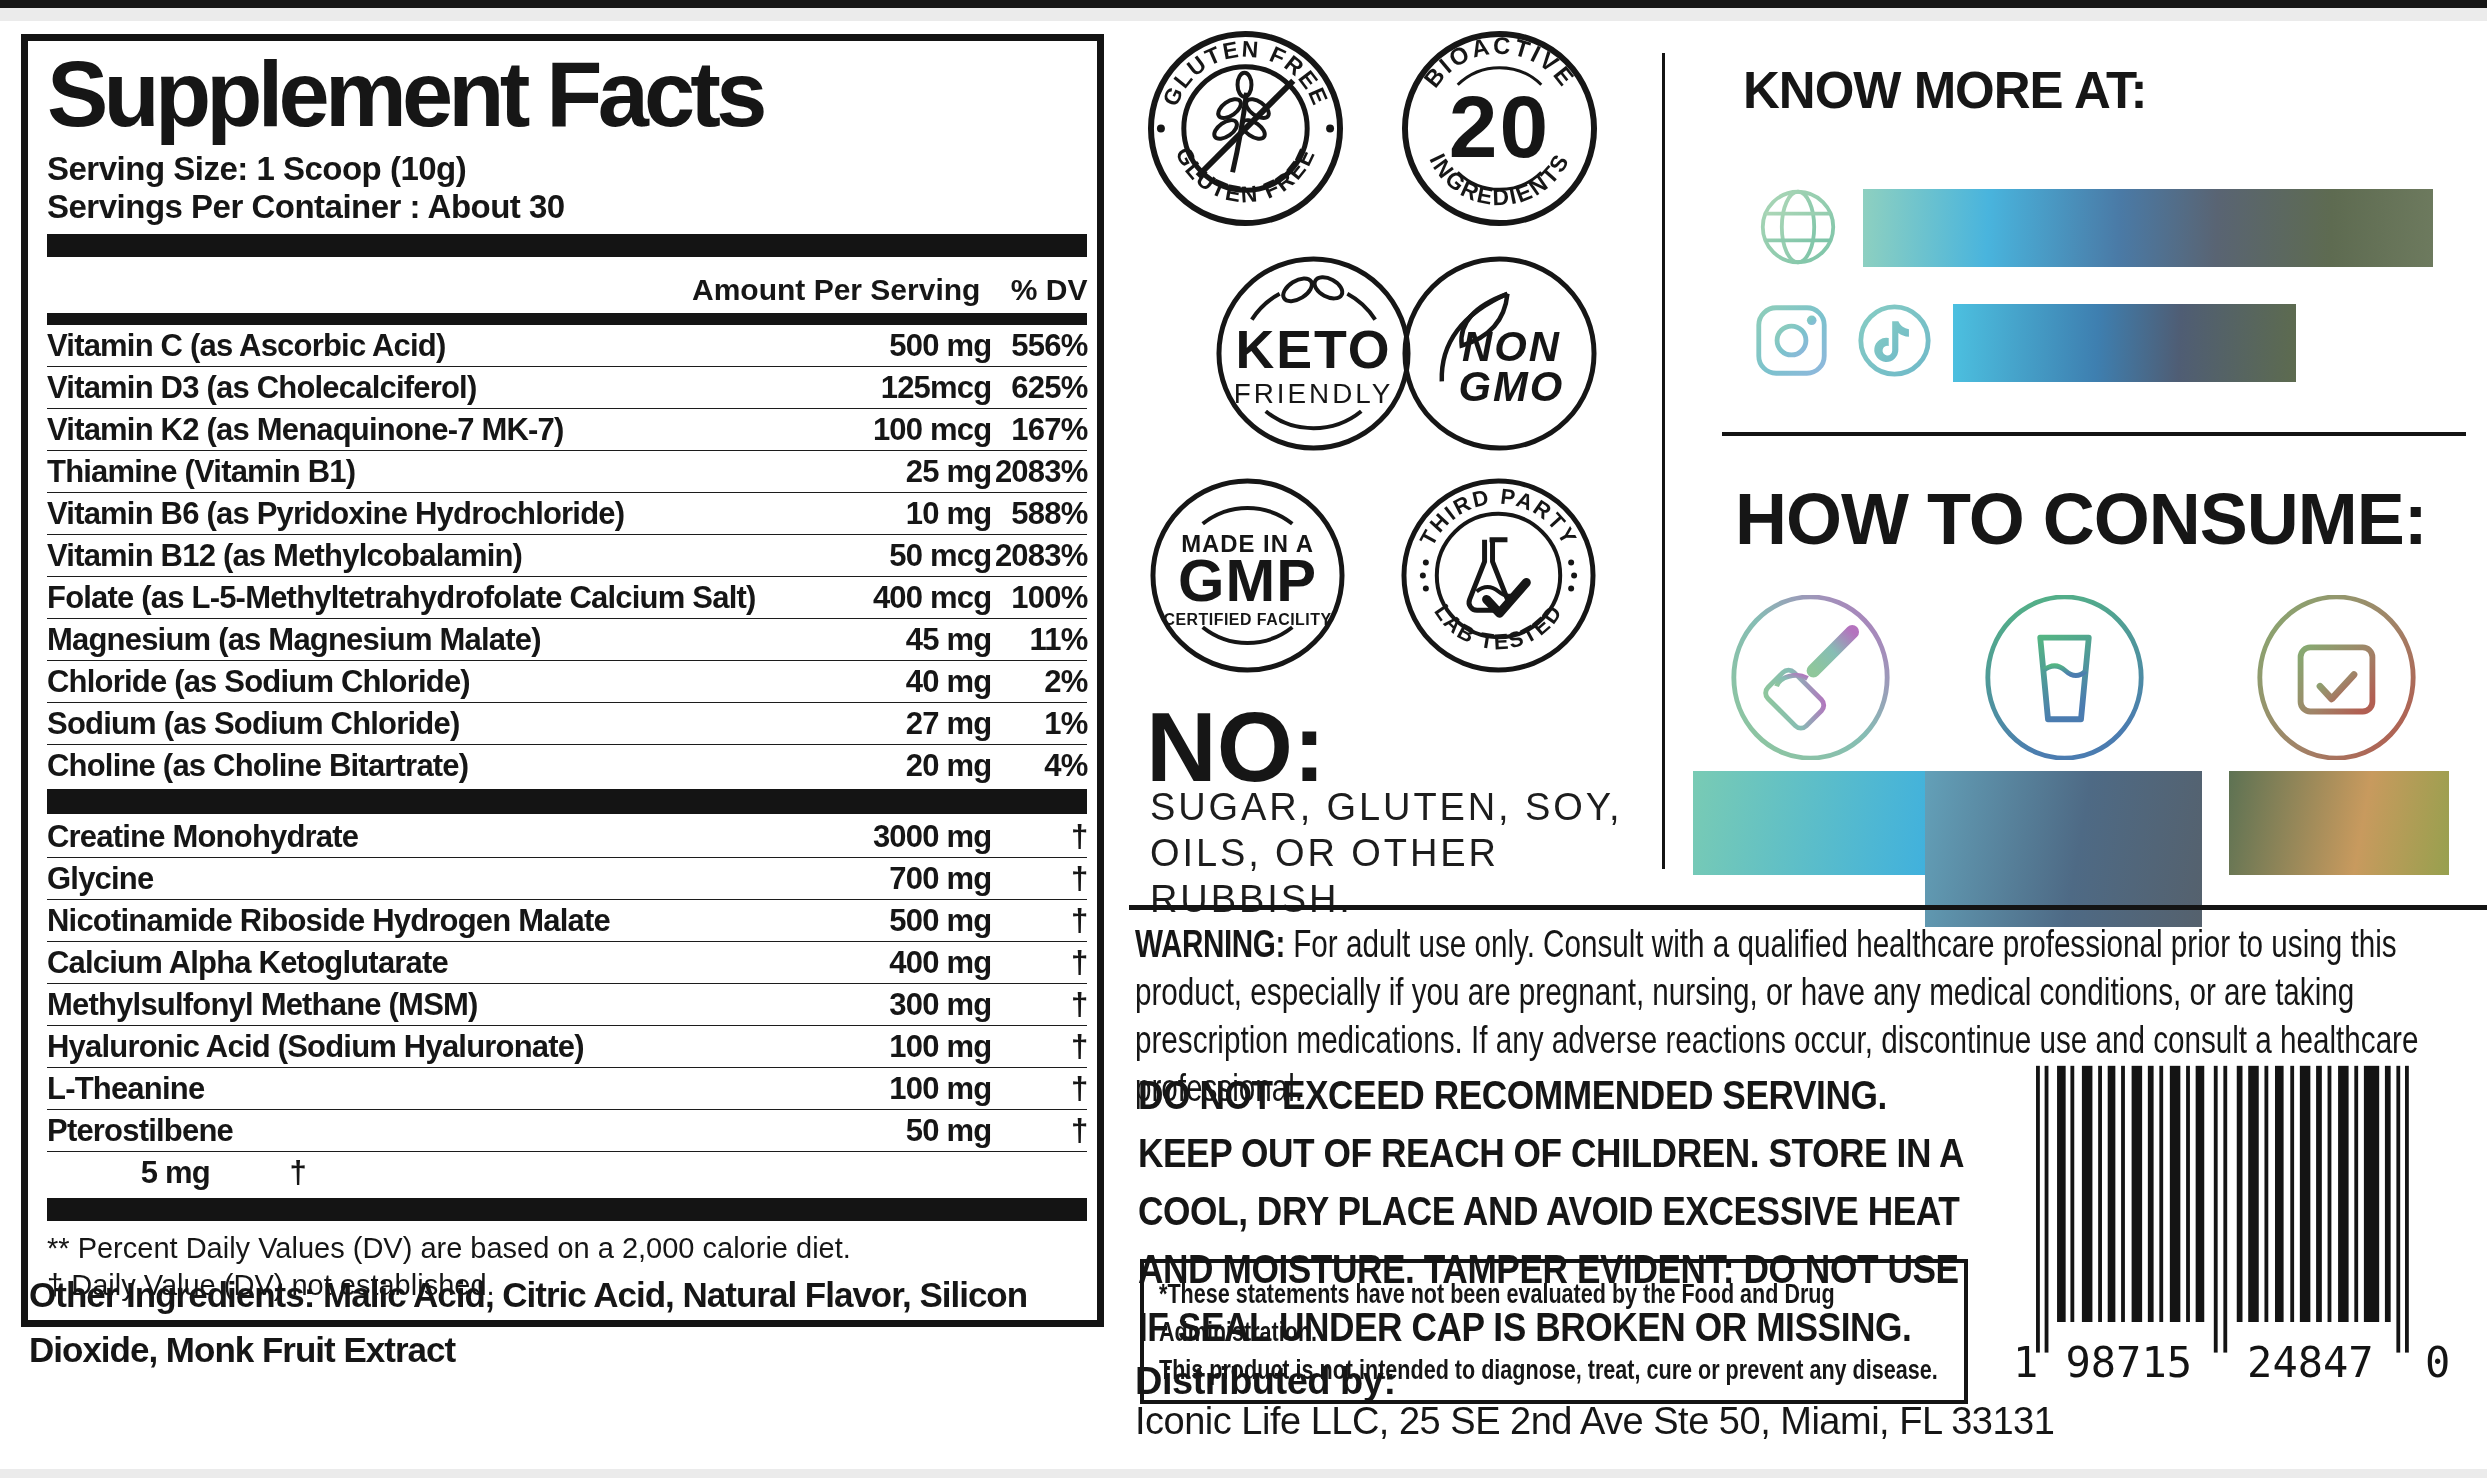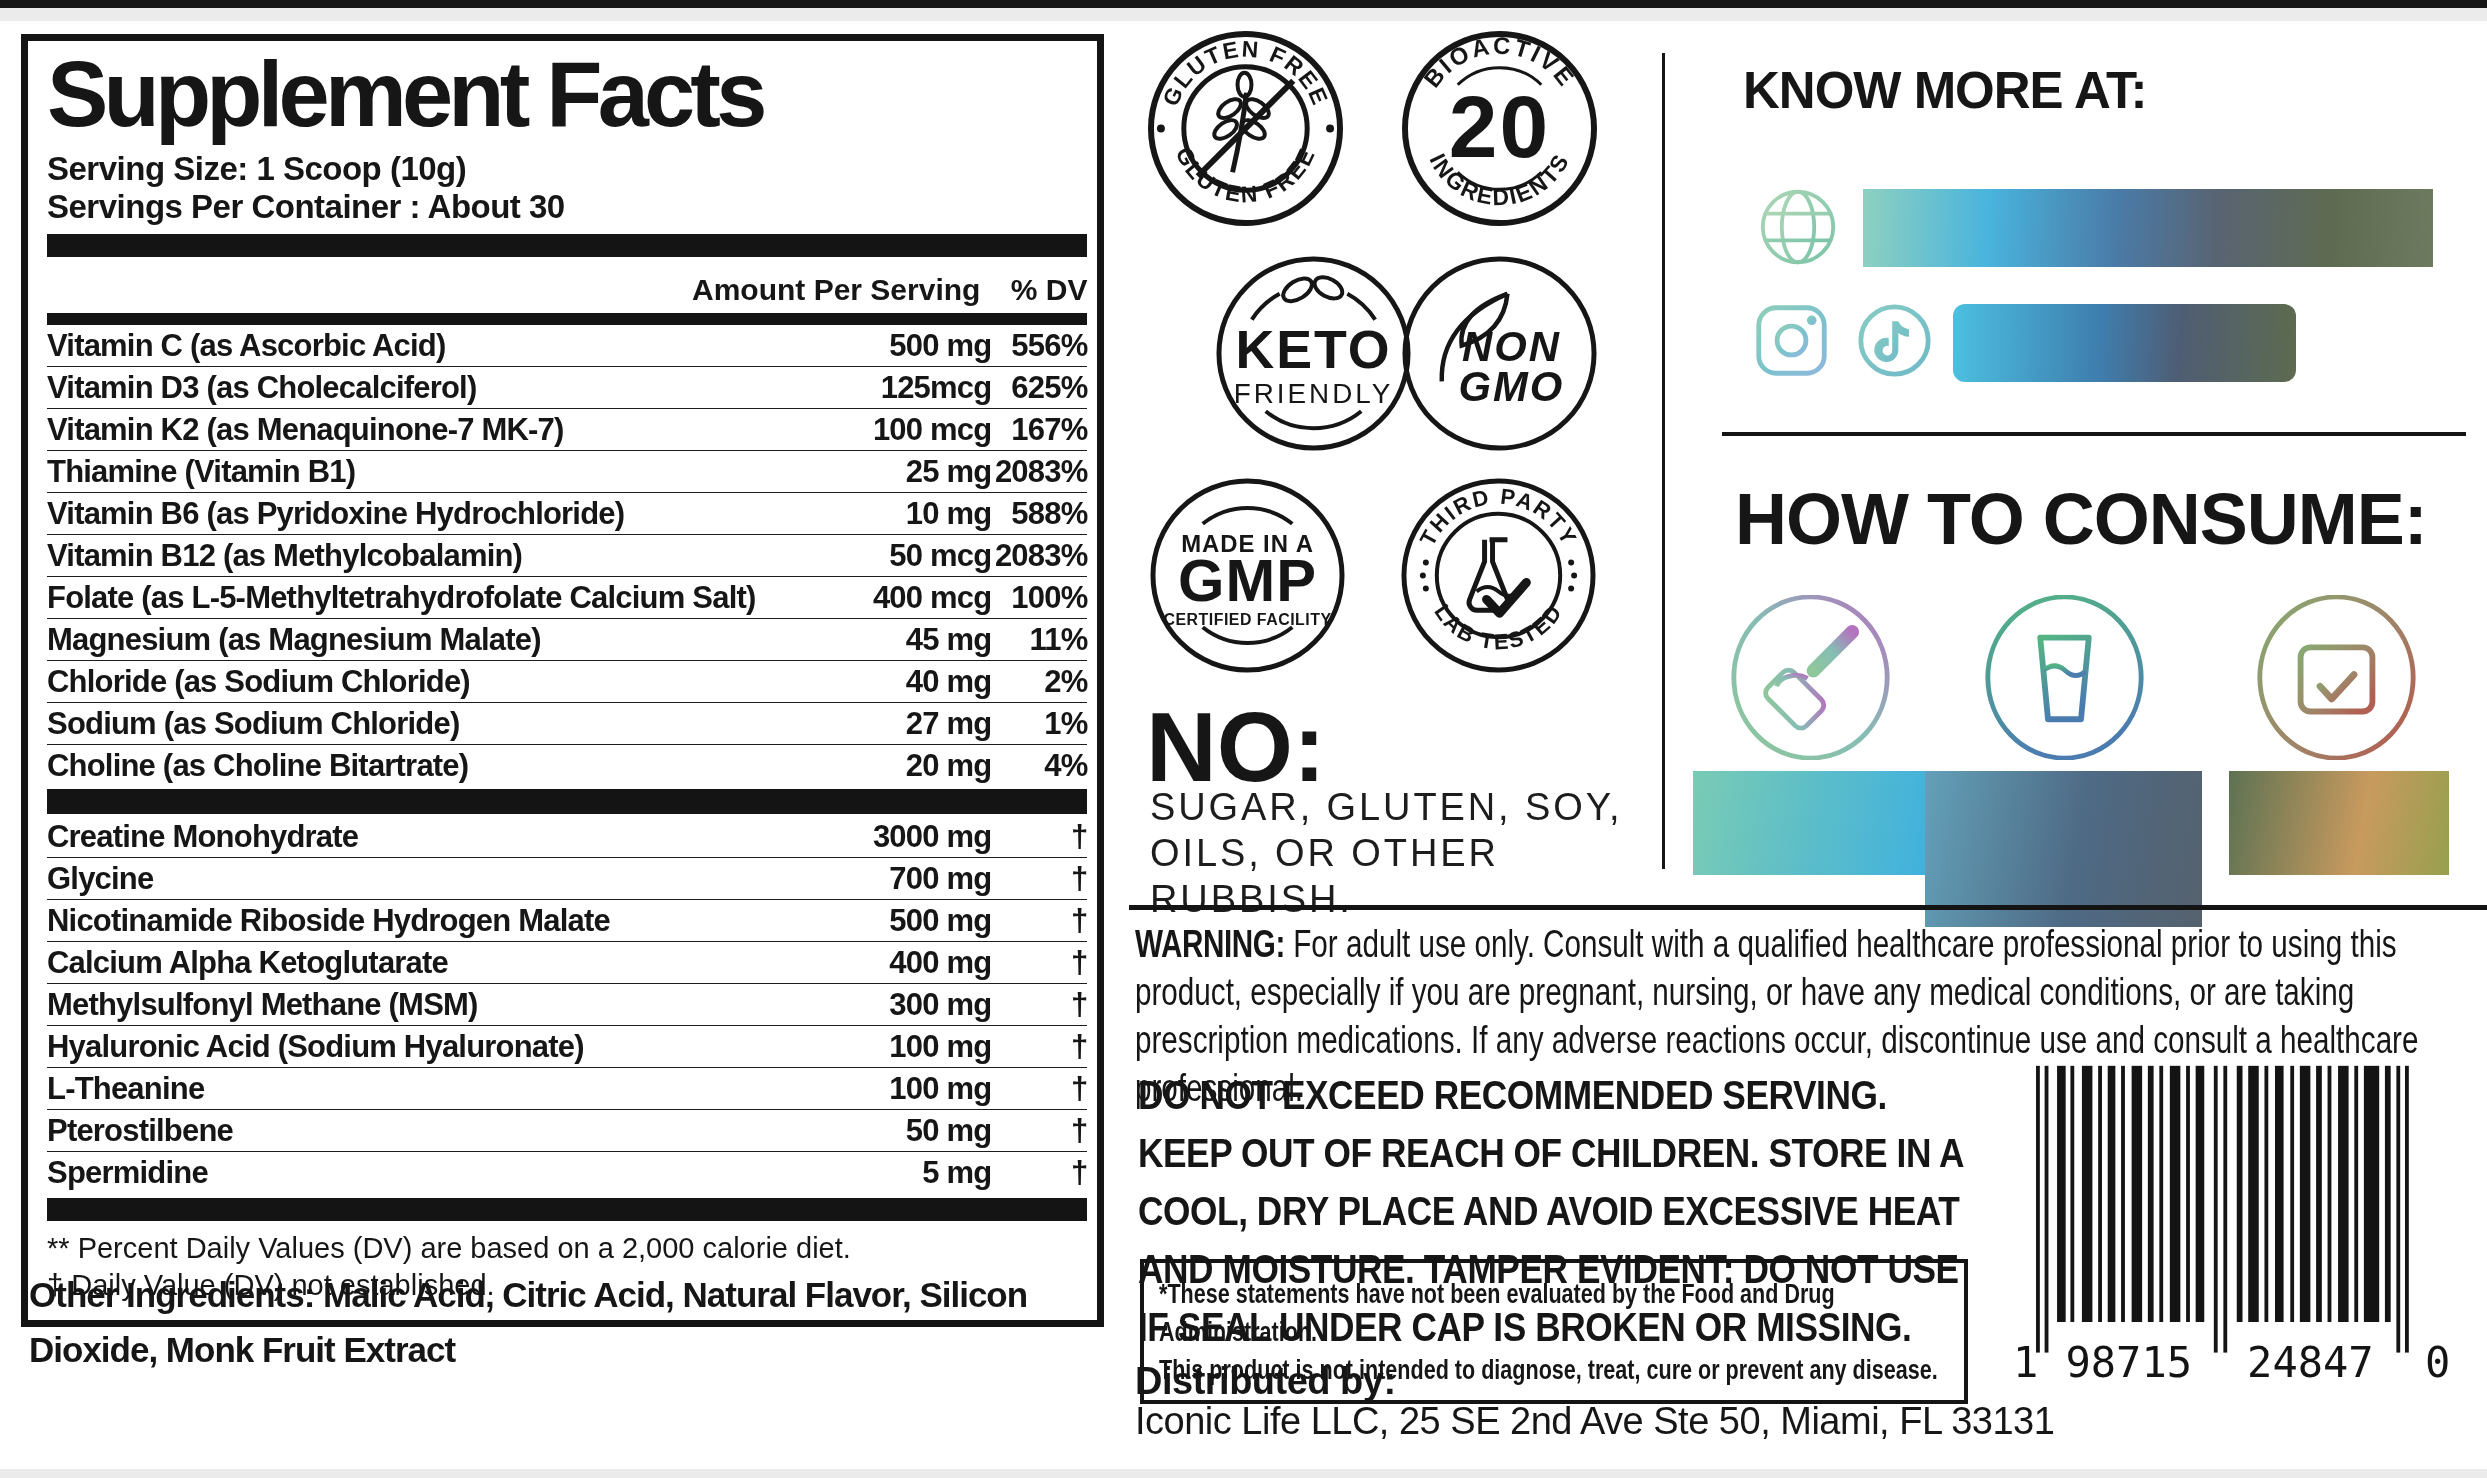--- a/index.html
+++ b/index.html
@@ -36,21 +36,21 @@
   #no-heading{left:1146px;top:691px;font-size:98px;font-weight:900;letter-spacing:0px;}
   #no-body{left:1150px;top:784px;width:550px;font-size:38px;letter-spacing:2.9px;
            line-height:46px;font-weight:500;color:#1d1d1d;}
   #v-divider{left:1662px;top:53px;width:2.9px;height:816px;background:#141414;}
   
   #know-heading{left:1743px;top:61px;font-size:51px;font-weight:800;letter-spacing:-1px;}
   .gtext{-webkit-background-clip:text;background-clip:text;color:transparent;}
   #web-text{left:1863px;top:189px;font-size:70px;font-weight:800;line-height:78px;
             background:linear-gradient(92deg,#8ed0c0 0%,#49b4dd 22%,#4a7aa6 45%,#596473 62%,#5e6b51 82%,#6d7a5e 100%);}
   #social-text{left:1953px;top:304px;font-size:59px;font-weight:800;line-height:78px;
-            background:linear-gradient(92deg,#4cc0e0 0%,#3e7fb0 42%,#4f5d74 66%,#5d6b4f 100%);border-radius:12px;}
+            background:linear-gradient(92deg,#4cc0e0 0%,#3e7fb0 42%,#4f5d74 66%,#5d6b4f 100%);}
   #right-divider{left:1722px;top:432px;width:744px;height:3.8px;background:#141414;}
   #how-heading{left:1735px;top:478px;font-size:72px;font-weight:800;letter-spacing:-1px;}
   .step-label{top:771px;text-align:center;font-size:43px;font-weight:800;line-height:52px;letter-spacing:0.5px;}
   #lbl-mix{left:1693px;width:239px;background:linear-gradient(100deg,#79cbb4 0%,#3fb0de 100%);}
   #lbl-water{left:1925px;width:277px;background:linear-gradient(100deg,#63a0b8 0%,#4e6a85 55%,#55616d 100%);}
   #lbl-daily{left:2229px;width:220px;background:linear-gradient(100deg,#5d7253 0%,#c89a5e 60%,#97a04e 100%);}
   
   #warn-divider{left:1129px;top:905px;width:1358px;height:4.8px;background:#141414;}
   #warning{left:1135px;top:920px;width:1736px;font-size:38px;line-height:48px;
            transform:scaleX(0.78);transform-origin:left top;letter-spacing:0px;}
@@ -188,21 +188,20 @@
           <span class="fname">L-Theanine</span>
           <span class="famt">100 mg</span>
           <span class="fdv">†</span>
         </div>
         <div class="frow">
           <span class="fname">Pterostilbene</span>
           <span class="famt">50 mg</span>
           <span class="fdv">†</span>
         </div>
         <div class="frow">
-          <span class="fname">Spermidine</span>
           <span class="famt">5 mg</span>
           <span class="fdv">†</span>
         </div>
       </div>
 
     <div id="bar4" class="thickbar"></div>
     <div id="footnotes">
       <div class="foot-line">** Percent Daily Values (DV) are based on a 2,000 calorie diet.</div>
       <div class="foot-line">† Daily Value (DV) not established.</div>
     </div>

